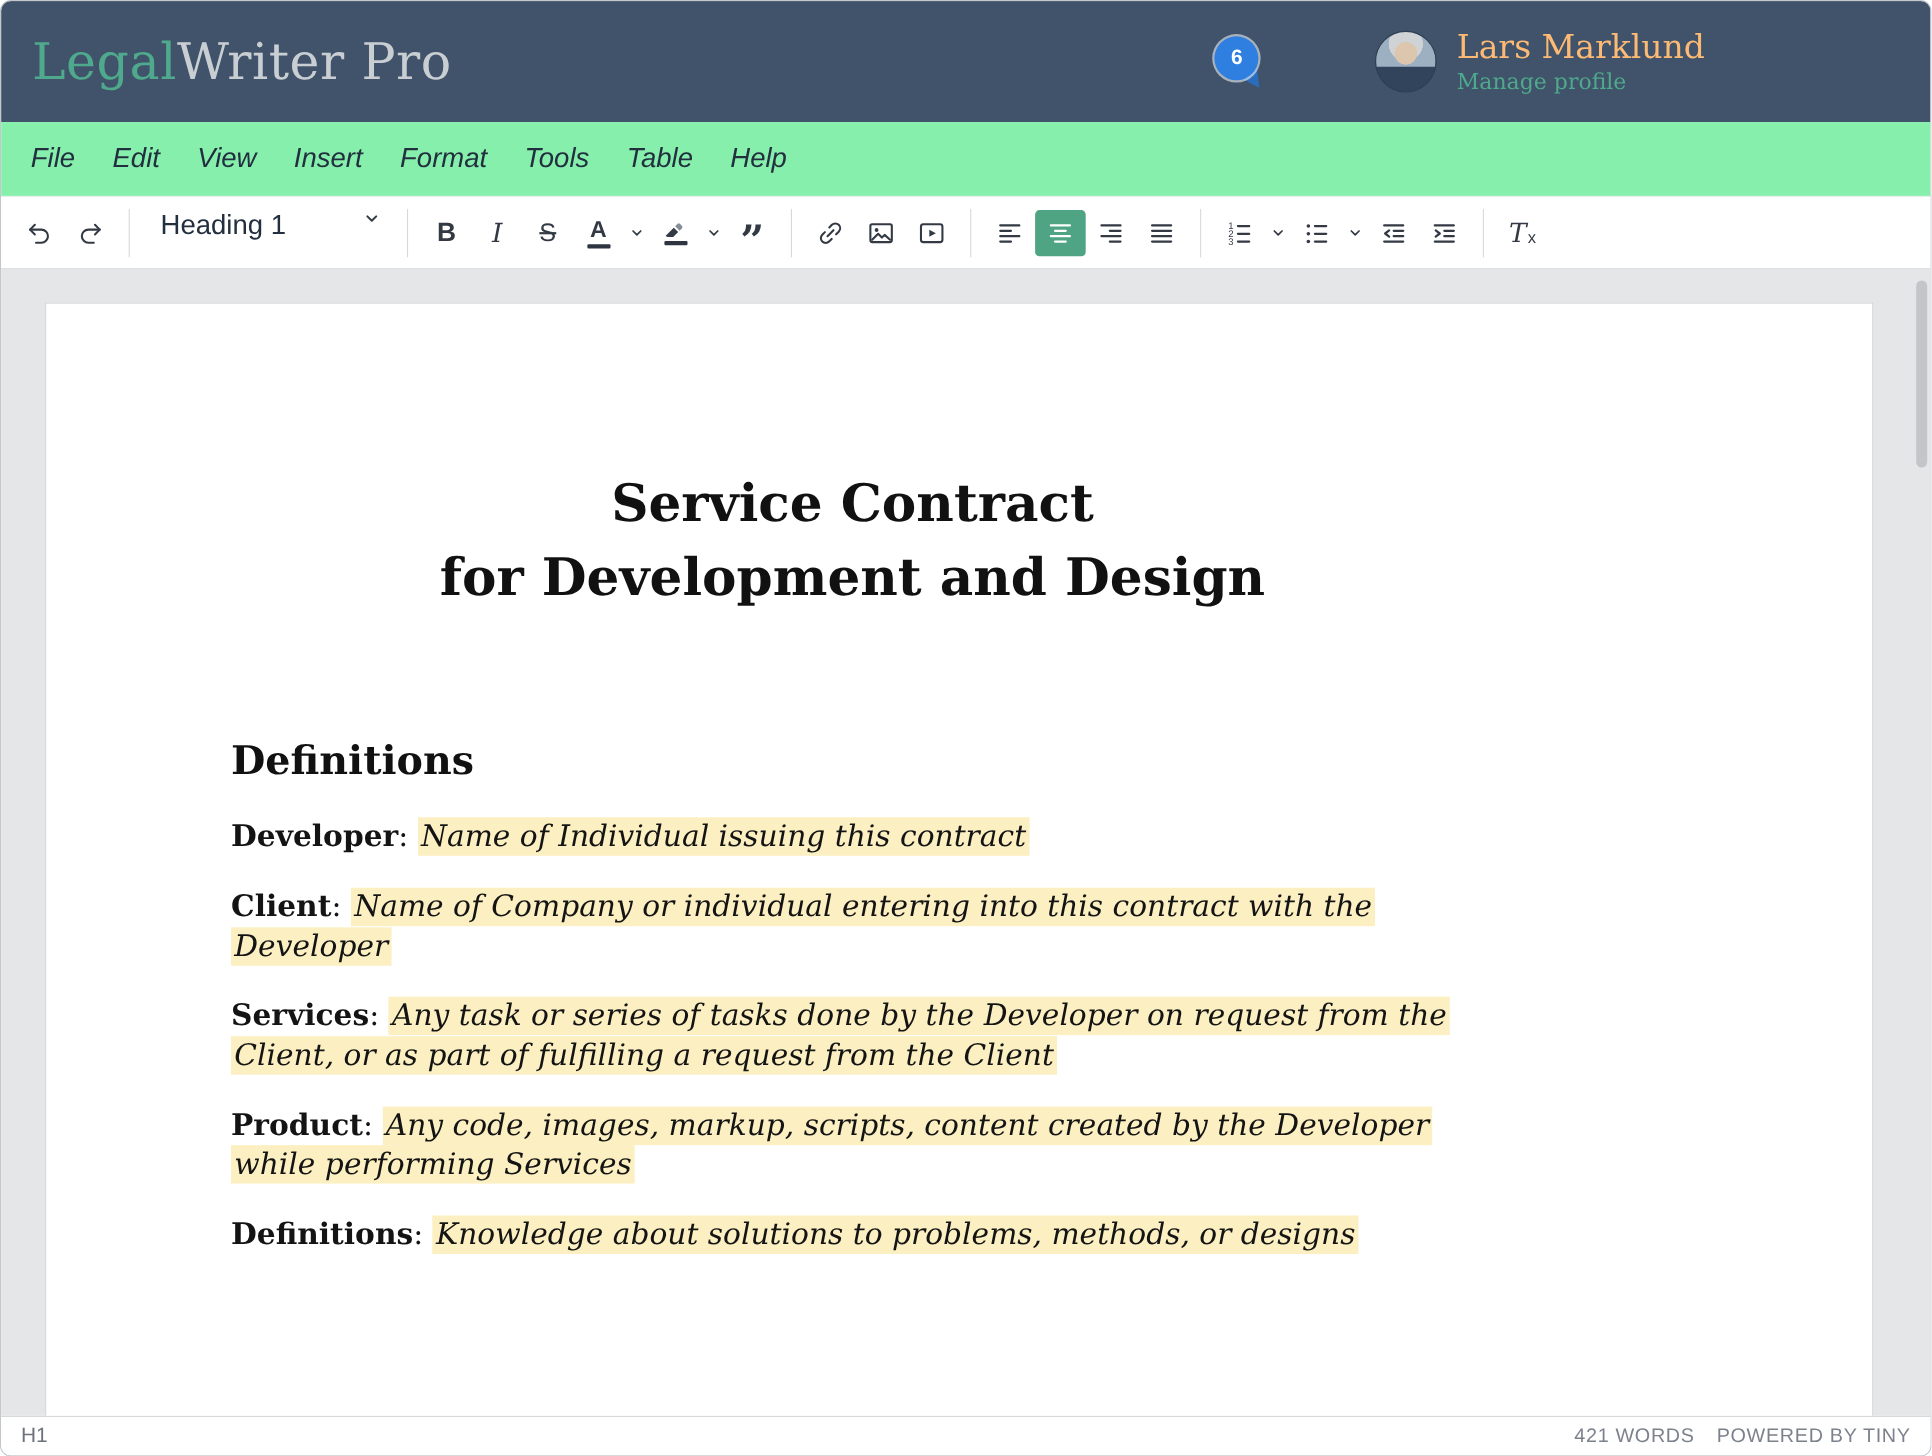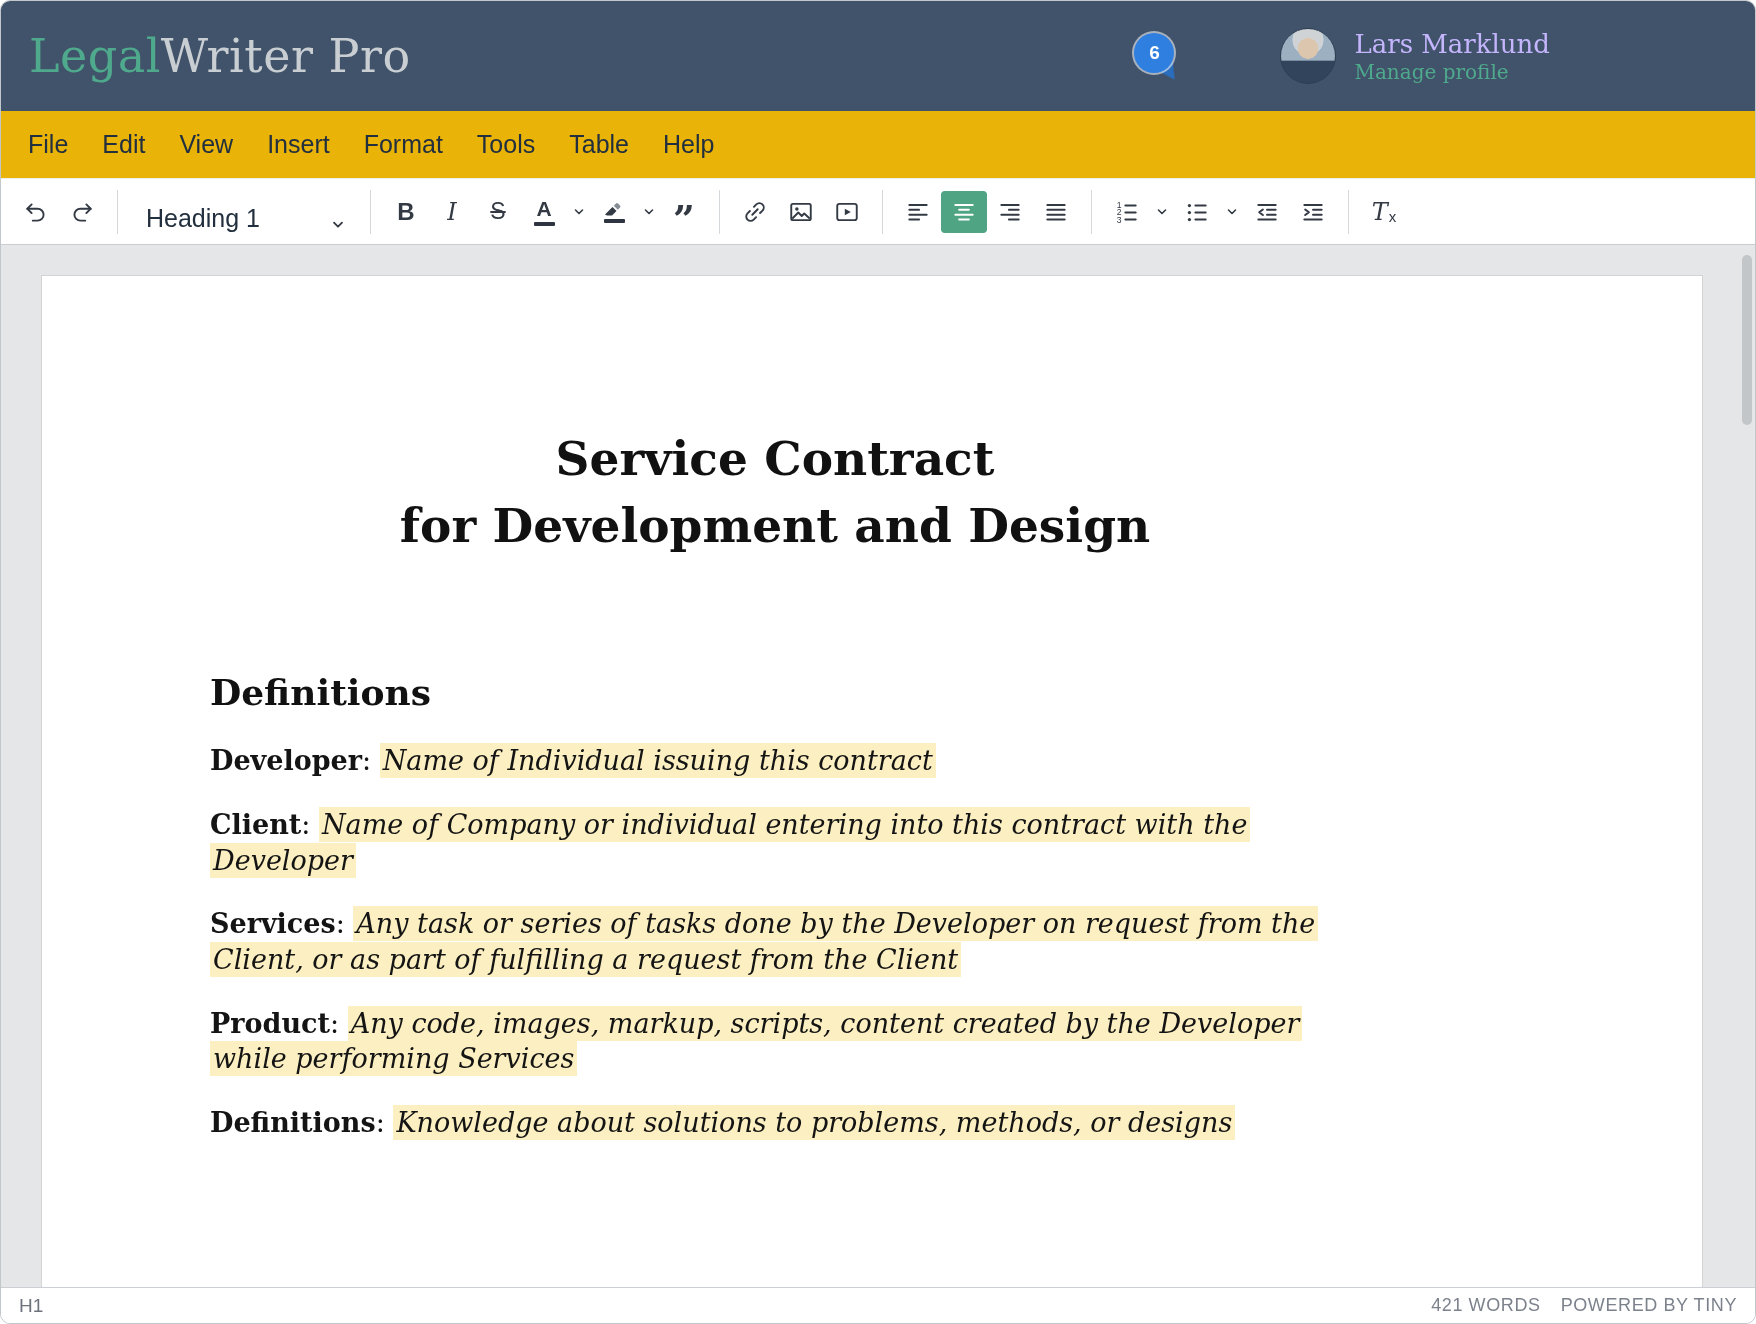--- a/index.html
+++ b/index.html
@@ -36,48 +36,49 @@
     border-top: 16px solid #2a6dbd; transform: rotate(-35deg); }
   .avatar {
     width: 56px; height: 56px; border-radius: 50%; margin-right: 18px; flex: 0 0 56px;
     background:
       radial-gradient(circle at 50% 36%, #dcc6ae 0 23%, rgba(0,0,0,0) 24%),
       radial-gradient(circle at 50% 20%, #cfd3d6 0 30%, rgba(0,0,0,0) 31%),
       linear-gradient(180deg, #9db0c2 0 58%, #31445c 59% 100%);
     border: 1px solid #2e3f53;
   }
   .user-block { display: flex; flex-direction: column; gap: 5px; }
-  .user-name { font-family: "DejaVu Serif", serif; font-size: 26px; color: #c4b5fd; line-height: 1; }
+  .user-name { font-family: "DejaVu Serif", serif; font-size: 30px; color: #fdba74; line-height: 1; }
   .user-action { font-family: "DejaVu Serif", serif; font-size: 20px; color: #4fa98c; line-height: 1; cursor: pointer; }
 
   
   .menubar {
-    height: 68px; flex: 0 0 68px; background: #eab308;
+    height: 68px; flex: 0 0 68px; background: #86efac;
     display: flex; align-items: center; padding: 0 10px;
     border-bottom: 1px solid #eceef0;
+    font-style: italic;
   }
   .menu-item { font-size: 25px; color: #222f3e; padding: 10px 17px; border-radius: 4px; cursor: pointer; }
 
   
   .toolbar {
     height: 66px; flex: 0 0 66px; background: #fff;
     display: flex; align-items: center; padding: 0 12px;
     border-bottom: 1px solid #c9ccd0;
   }
   .tbtn {
     width: 46px; height: 42px; border-radius: 4px;
     display: flex; align-items: center; justify-content: center; flex-direction: column;
     cursor: pointer; color: #333a44; background: transparent; border: none;
   }
   .tbtn.narrow { width: 24px; }
   .tbtn.active { background: #4fa583; color: #fff; }
   .tbtn.active svg path { stroke: #fff; }
   .divider { width: 1px; height: 44px; background: #d6d9dc; margin: 0 12px; flex: 0 0 1px; }
   .fmt-select {
-    width: 228px; height: 42px; display: flex; align-items: flex-end; justify-content: space-between;
+    width: 228px; height: 42px; display: flex; align-items: flex-start; justify-content: space-between;
     padding: 0 12px 0 16px; font-size: 25px; color: #222f3e; cursor: pointer; border-radius: 4px;
   }
   .glyph-b { font-size: 24px; font-weight: 800; line-height: 1; }
   .glyph-i { font-size: 24px; font-style: italic; font-family: "DejaVu Serif", serif; line-height: 1; }
   .glyph-s { font-size: 23px; text-decoration: line-through; line-height: 1; }
   .glyph-a { font-size: 21px; font-weight: 700; line-height: 1; }
   .color-bar { width: 21px; height: 4px; background: #2e3440; margin-top: 3px; border-radius: 1px; }
   .glyph-quote { font-family: "DejaVu Serif", serif; font-size: 38px; font-weight: bold; line-height: .4; margin-top: 14px; }
   .glyph-clear { display: flex; align-items: flex-end; line-height: 1; }
   .glyph-clear .t { font-size: 24px; font-style: italic; font-family: "DejaVu Serif", serif; }

